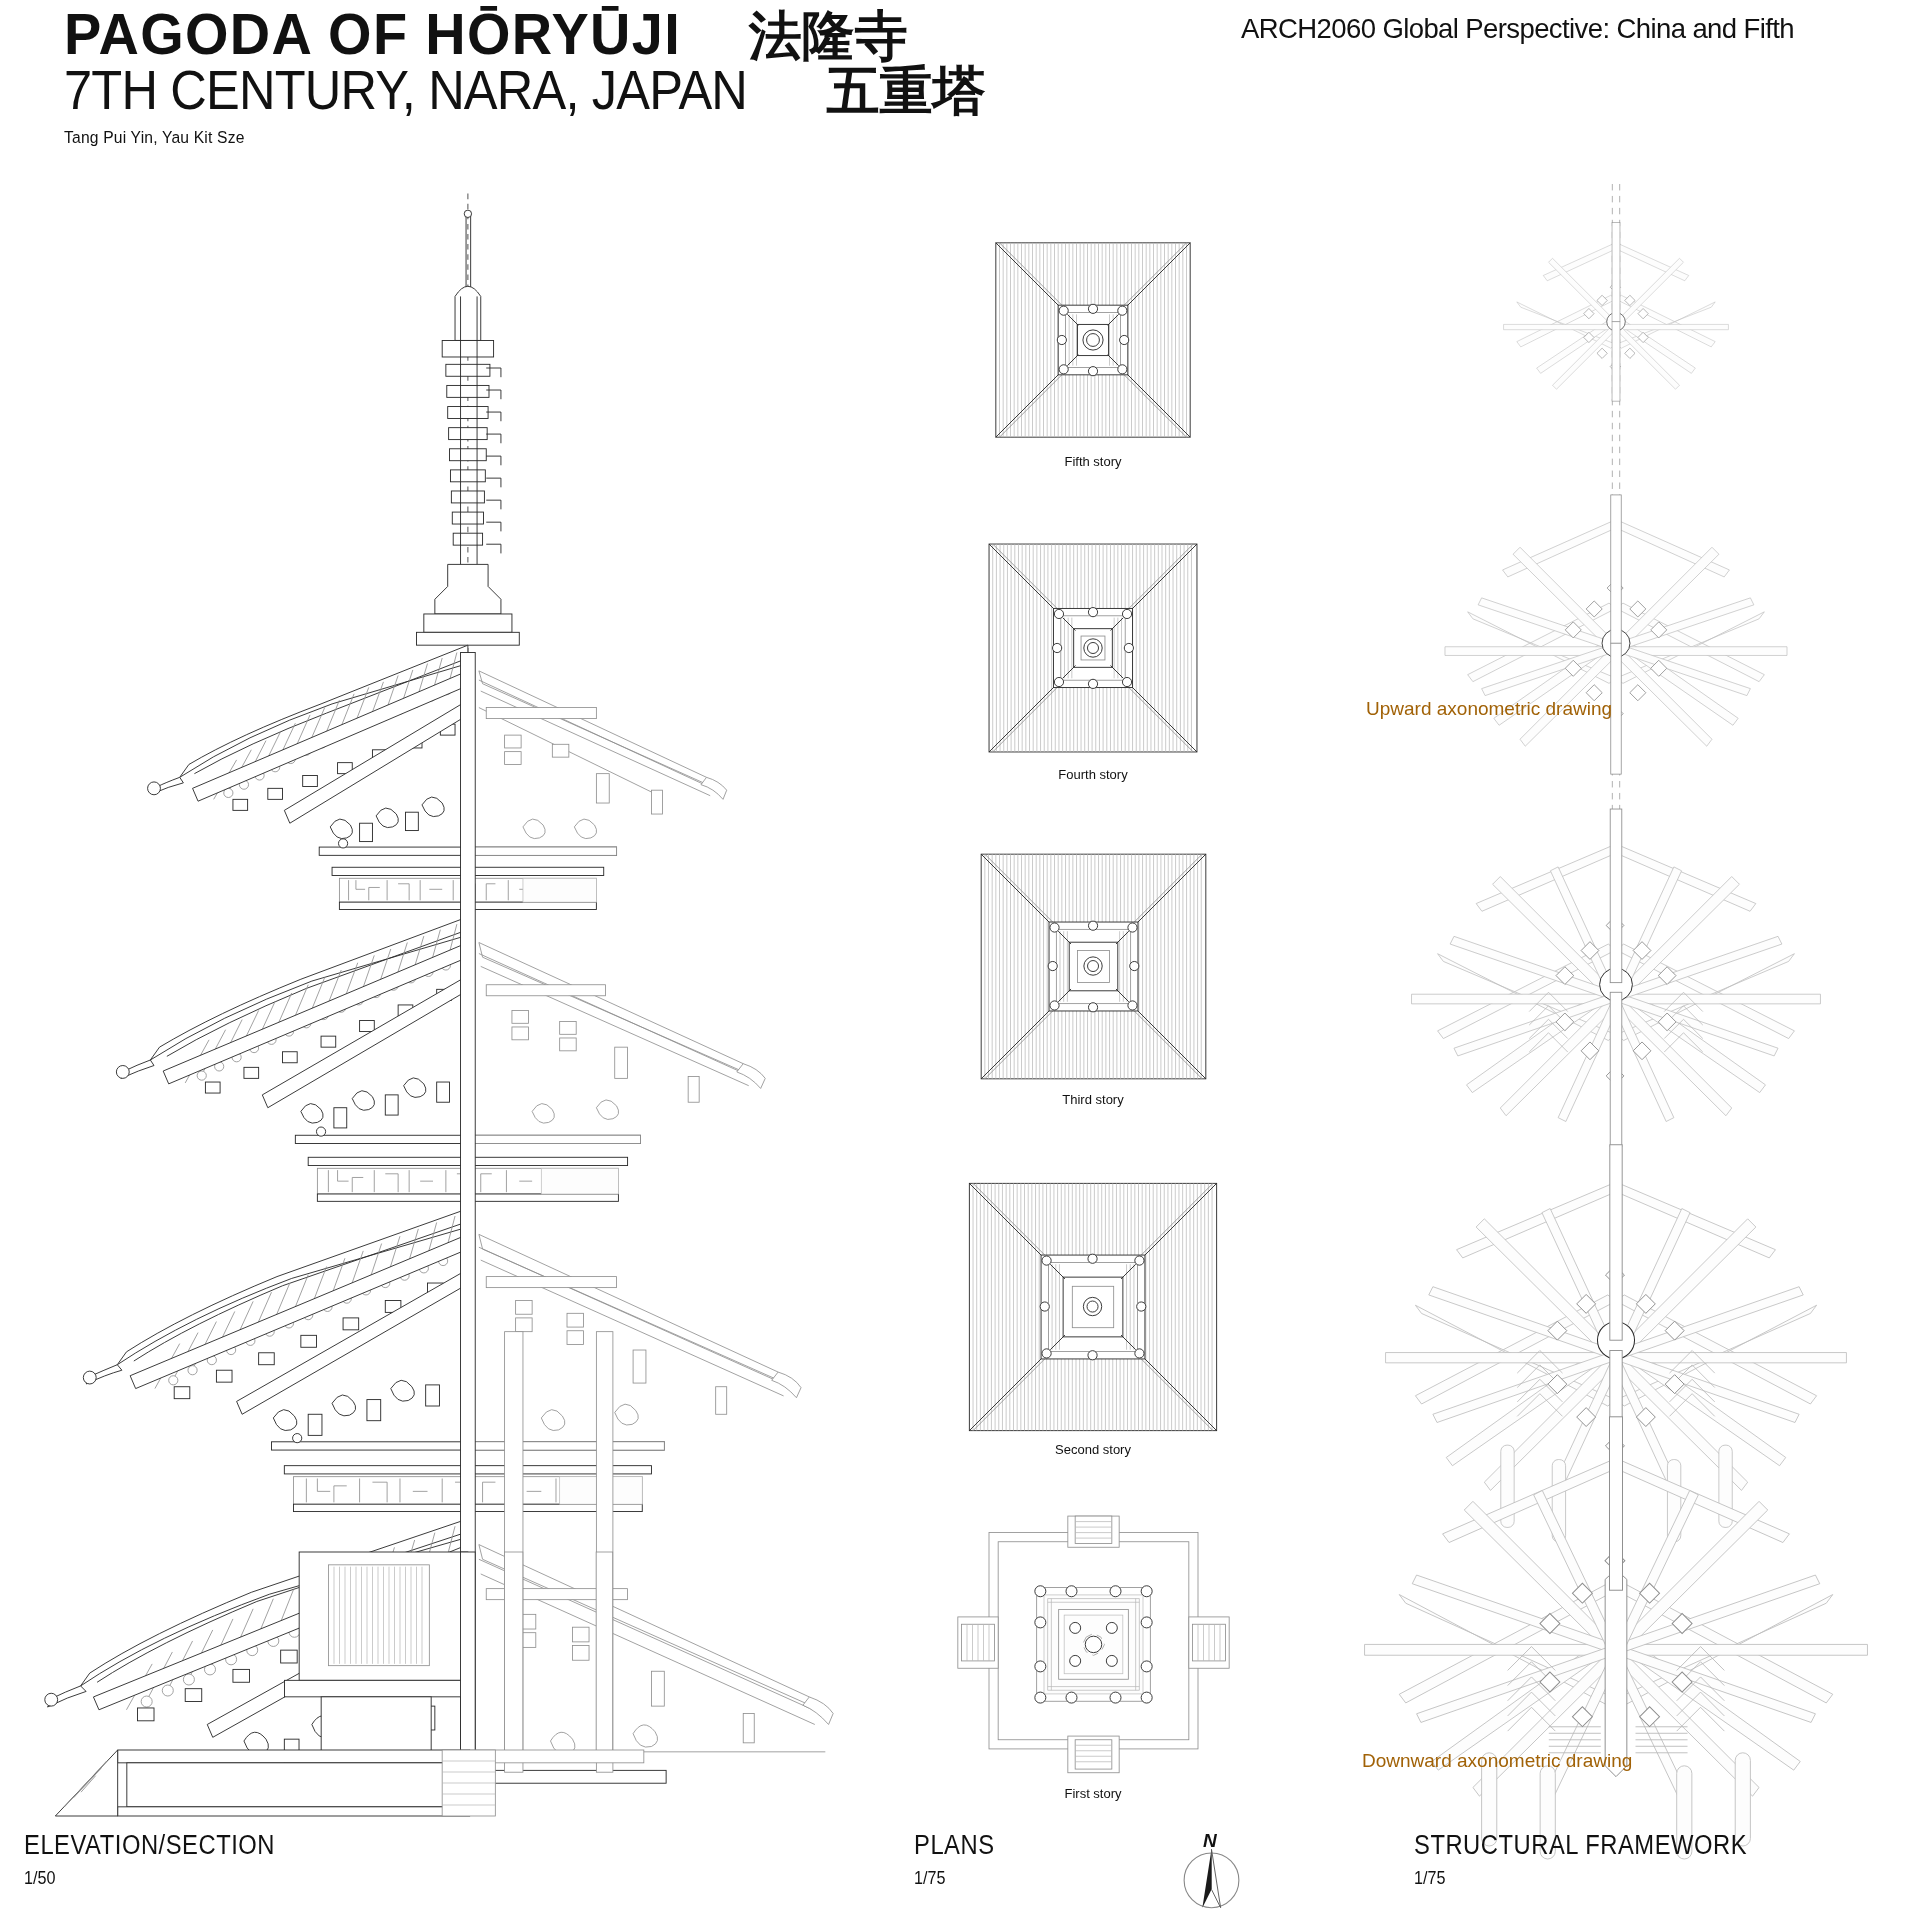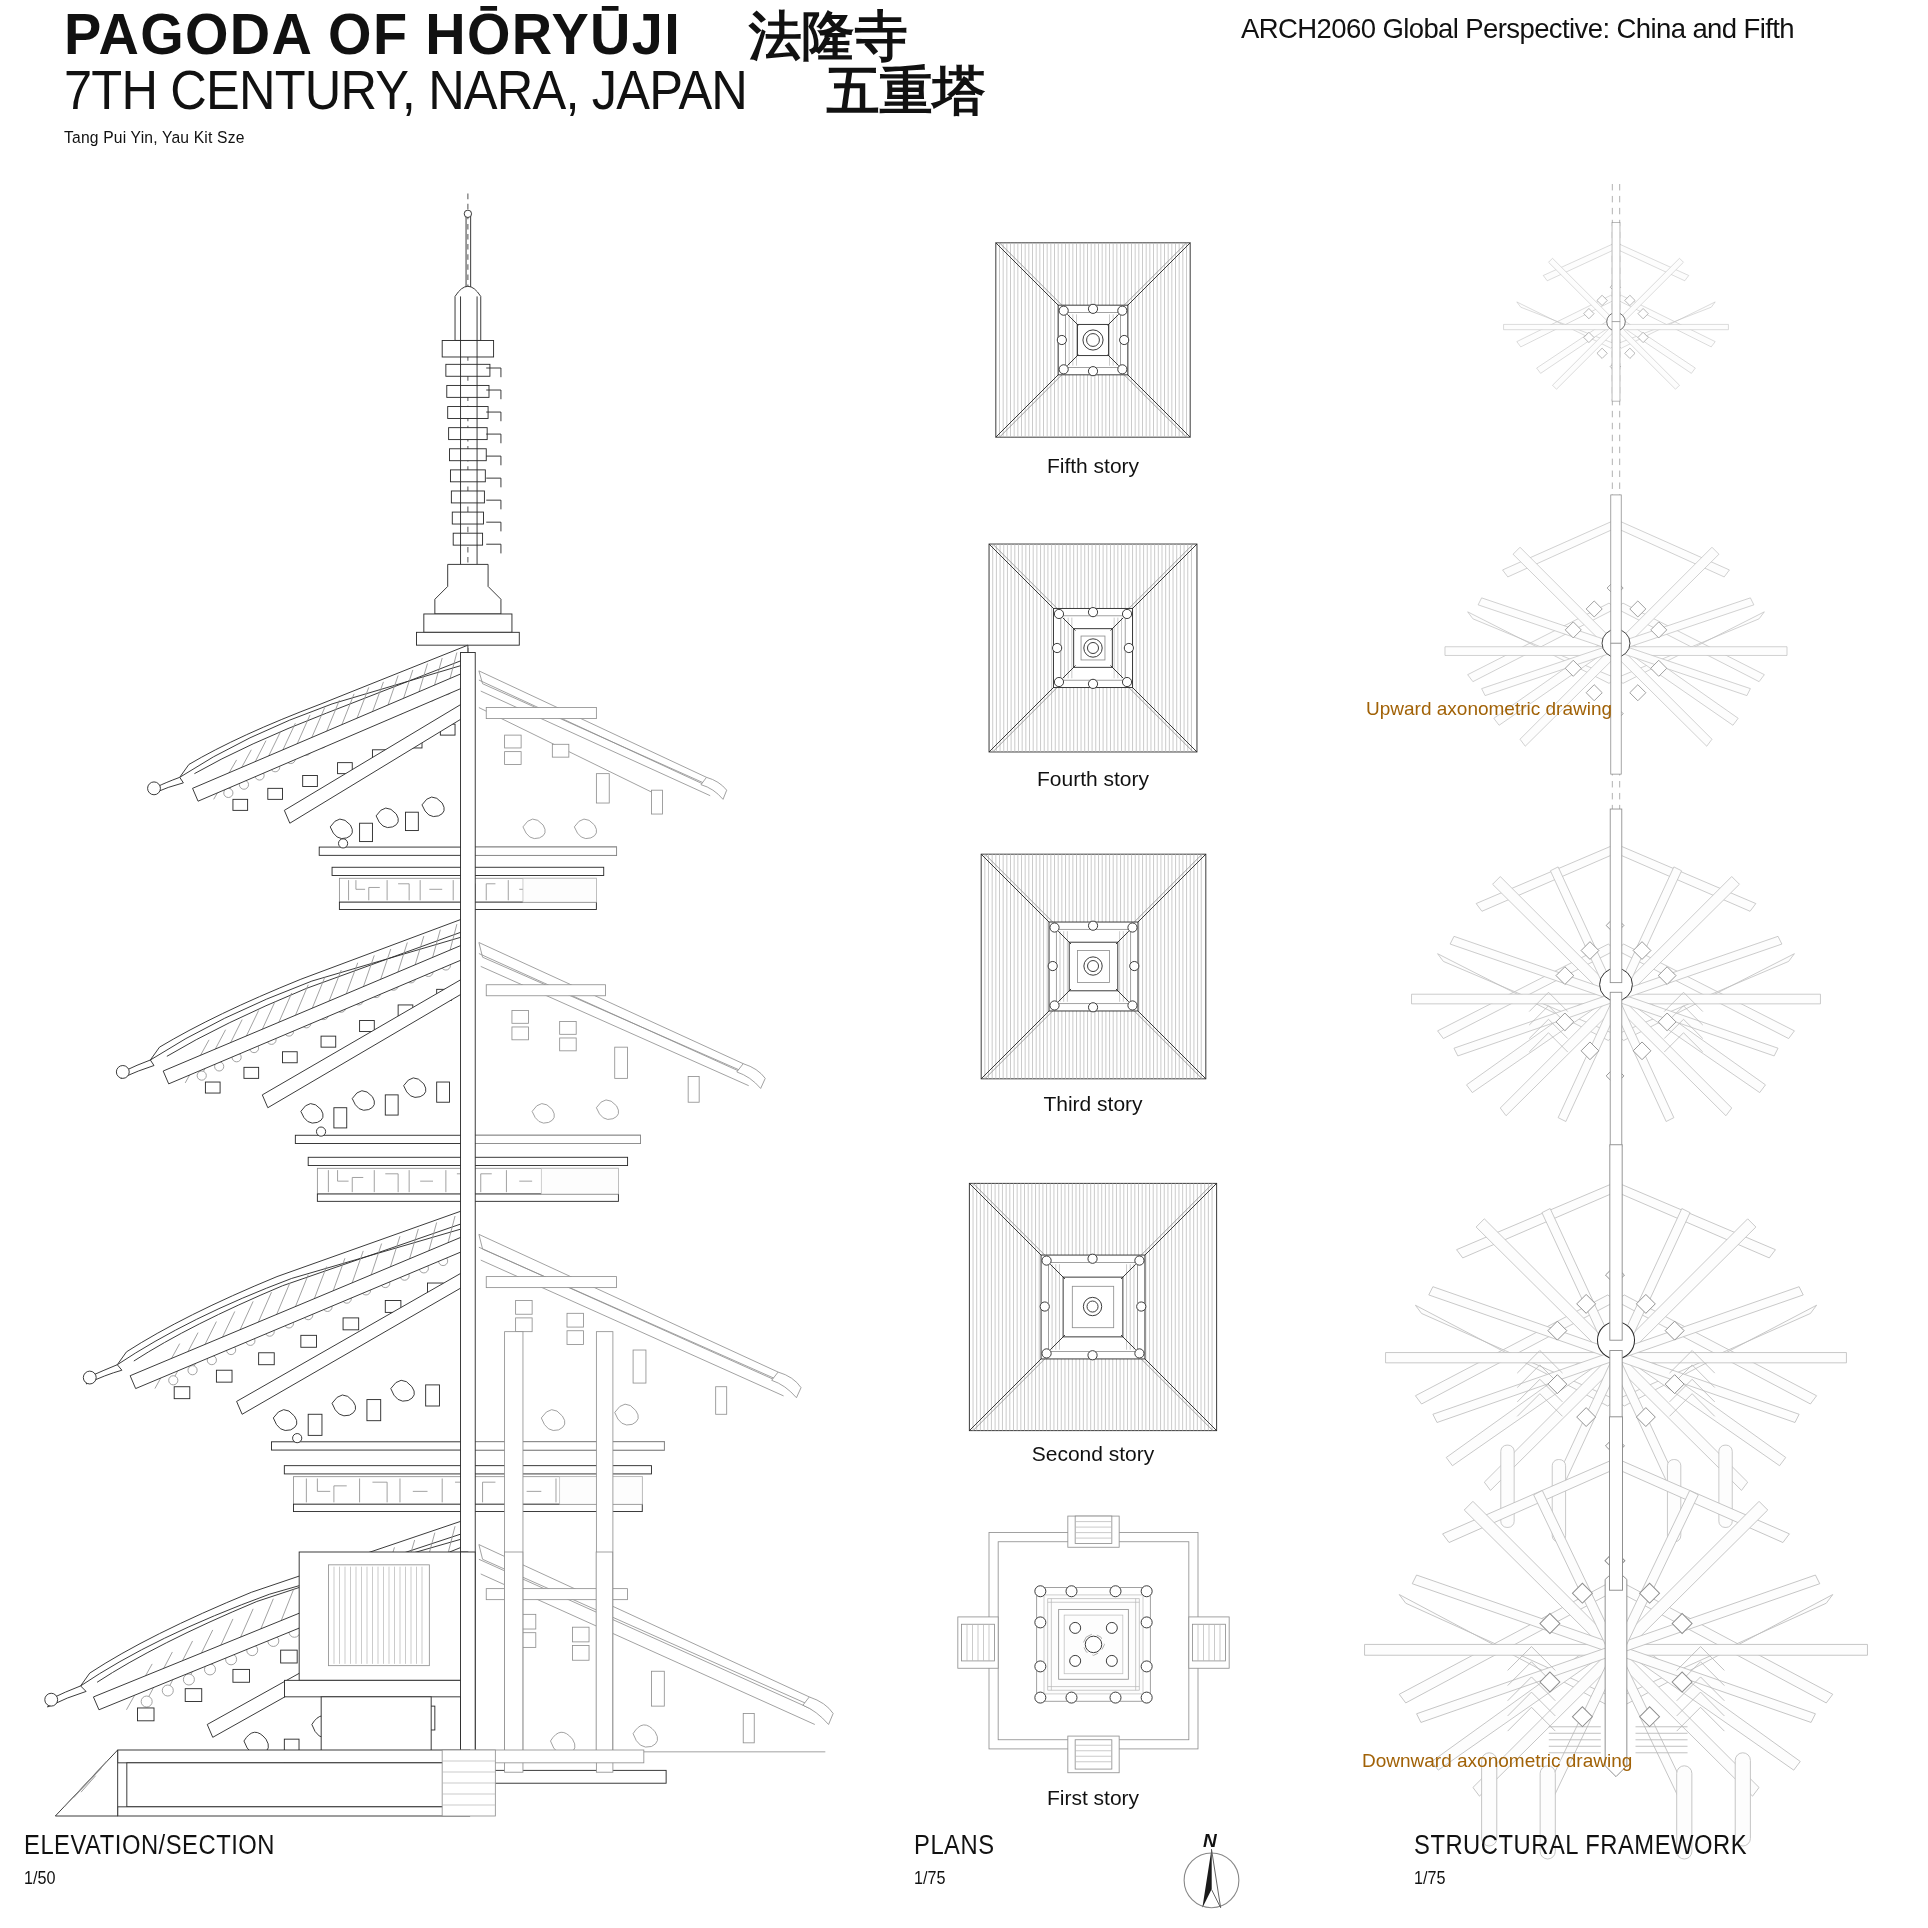--- a/index.html
+++ b/index.html
@@ -103,21 +103,21 @@
 
   
   .panel { position: absolute; }
   #panel-elevation { left: 9.2px;   top: 193px;  width: 826px;  height: 1589px; }
   #panel-plans     { left: 900px;  top: 230px;  width: 386px;  height: 1561px; }
   #panel-framework { left: 1322px; top: 184px;  width: 588px;  height: 1589px; }
 
   .plan-item { position: absolute; left: 0; width: 386px; }
   .plan-svg-wrap { display: block; margin: 0 auto; }
   .plan-label {
-    text-align: center; font-size: 21px; margin-top: 3.7px;
+    text-align: center; font-size: 13px; margin-top: 3.7px;
     font-weight: 400; color: #111;
   }
 
   .axo-label {
     position: absolute; font-size: 19px; color: #a16207; white-space: nowrap;
   }
   #axo-label-up   { left: 44px; top: 514px; }
   #axo-label-down { left: 40px; top: 1566px; }
 
   #compass { position: absolute; left: 275px; top: 1612px; }

